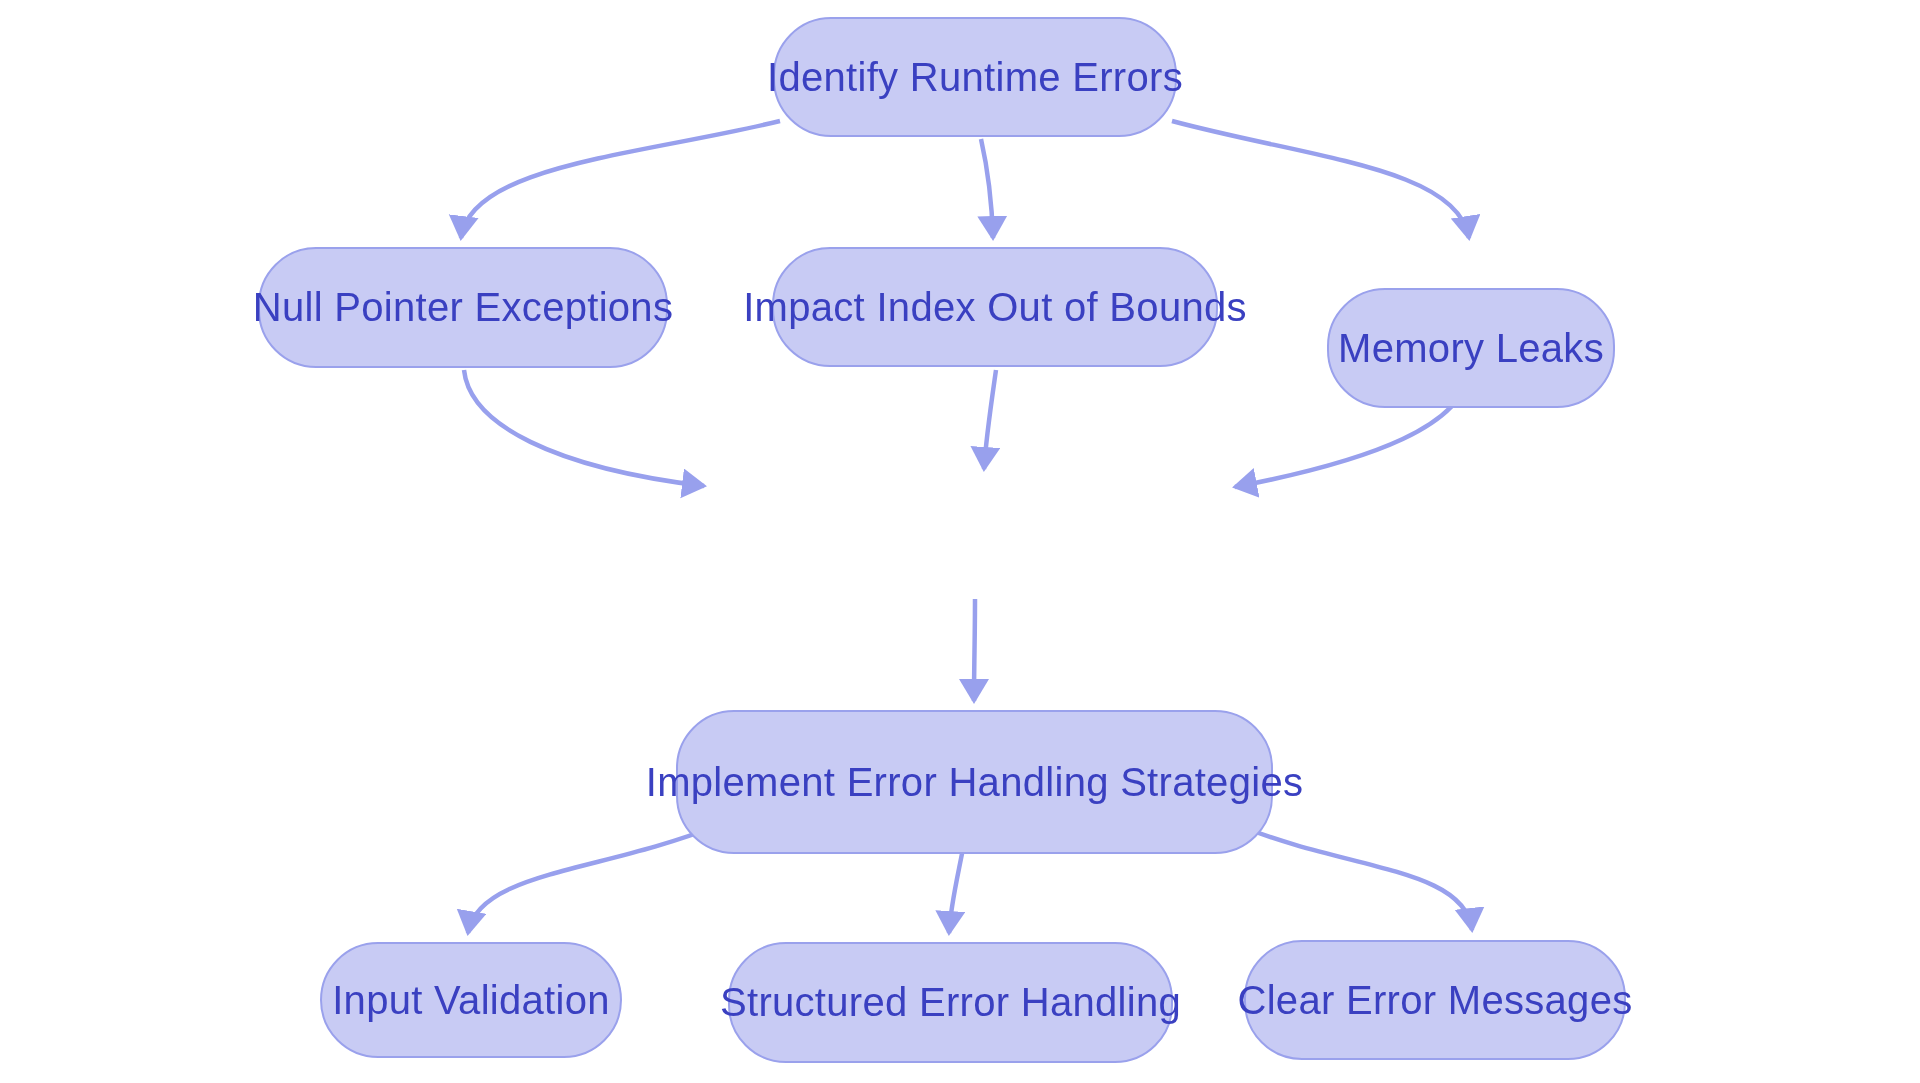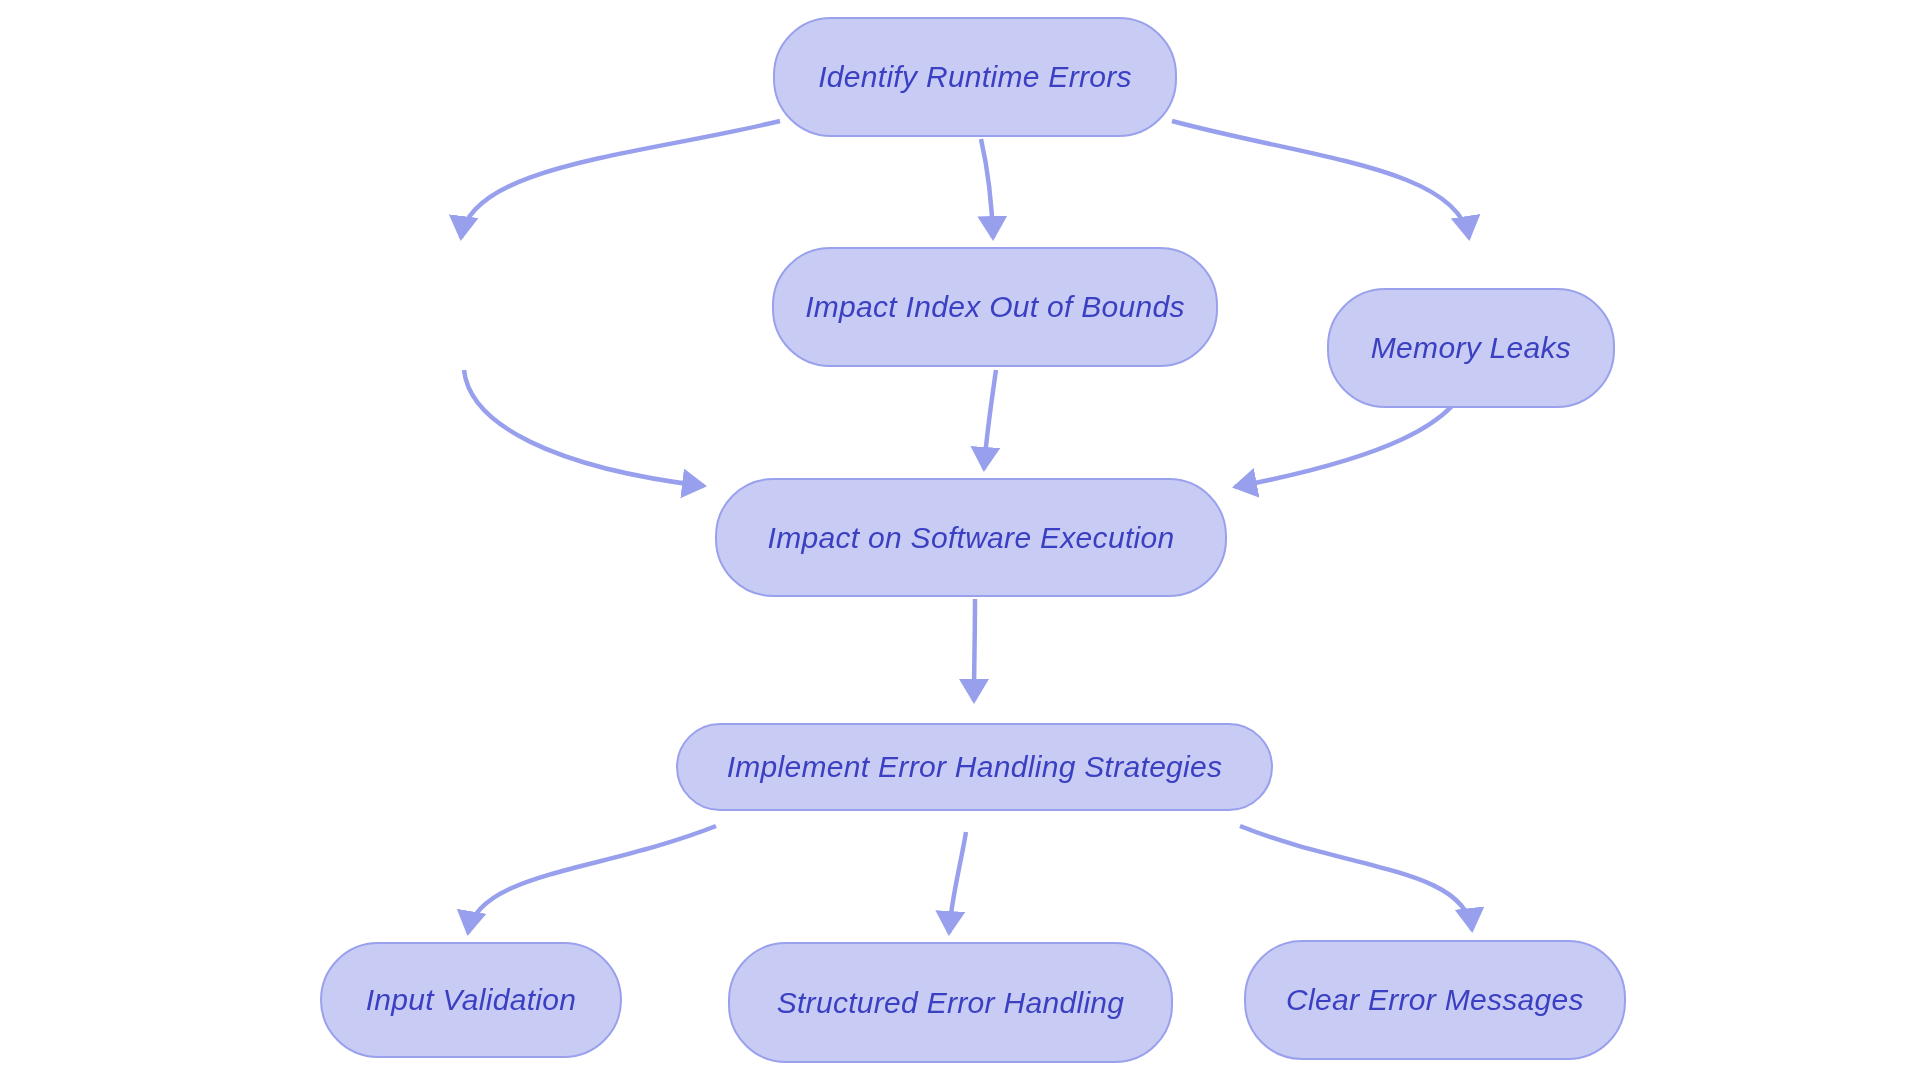--- a/index.html
+++ b/index.html
@@ -44,26 +44,25 @@
     background: var(--node-fill);
     border: 2px solid var(--node-border);
     border-radius: 58px;
     display: flex;
     align-items: center;
     justify-content: center;
     text-align: center;
   }
   .node .label {
     color: var(--text-color);
-    font-size: 30px;
+    font-size: 40px;
     font-weight: 400;
     letter-spacing: 0.3px;
     white-space: nowrap;
     padding: 0 20px;
-    font-style: italic;
   }
 </style>
 </head>
 <body>
 
 <div class="canvas">
 
   <svg class="edges" viewBox="0 0 1920 1083" xmlns="http://www.w3.org/2000/svg">
     <defs>
       <marker id="arrowhead" markerUnits="userSpaceOnUse" markerWidth="30" markerHeight="34" refX="22" refY="15" orient="auto">
@@ -83,34 +82,34 @@
 
     <path class="edge" d="M 716 826 C 600 872, 478 872, 468 933" marker-end="url(#arrowhead)"></path>
     <path class="edge" d="M 966 832 C 960 868, 951 900, 949 933" marker-end="url(#arrowhead)"></path>
     <path class="edge" d="M 1240 826 C 1350 870, 1465 868, 1472 930" marker-end="url(#arrowhead)"></path>
   </svg>
 
   <div class="node" style="left:773px; top:17px; width:404px; height:120px;">
     <span class="label">Identify Runtime Errors</span>
   </div>
 
+  <div class="node" style="left:258px; top:247px; width:410px; height:121px;">
+    <span class="label">Null Pointer Exceptions</span>
+  </div>
 
   <div class="node" style="left:772px; top:247px; width:446px; height:120px;">
     <span class="label">Impact Index Out of Bounds</span>
   </div>
 
   <div class="node" style="left:1327px; top:248px; width:288px; height:120px;margin-top:40px;">
     <span class="label">Memory Leaks</span>
   </div>
 
-  <div class="node" style="left:715px; top:478px; width:512px; height:119px;">
-    <span class="label">Impact on Software Execution</span>
-  </div>
 
-  <div class="node" style="left:676px; top:710px; width:597px; height:88px;margin-top:13px;">
+  <div class="node" style="left:676px; top:710px; width:597px; height:144px;">
     <span class="label">Implement Error Handling Strategies</span>
   </div>
 
   <div class="node" style="left:320px; top:942px; width:302px; height:116px;">
     <span class="label">Input Validation</span>
   </div>
 
   <div class="node" style="left:728px; top:942px; width:445px; height:121px;">
     <span class="label">Structured Error Handling</span>
   </div>

